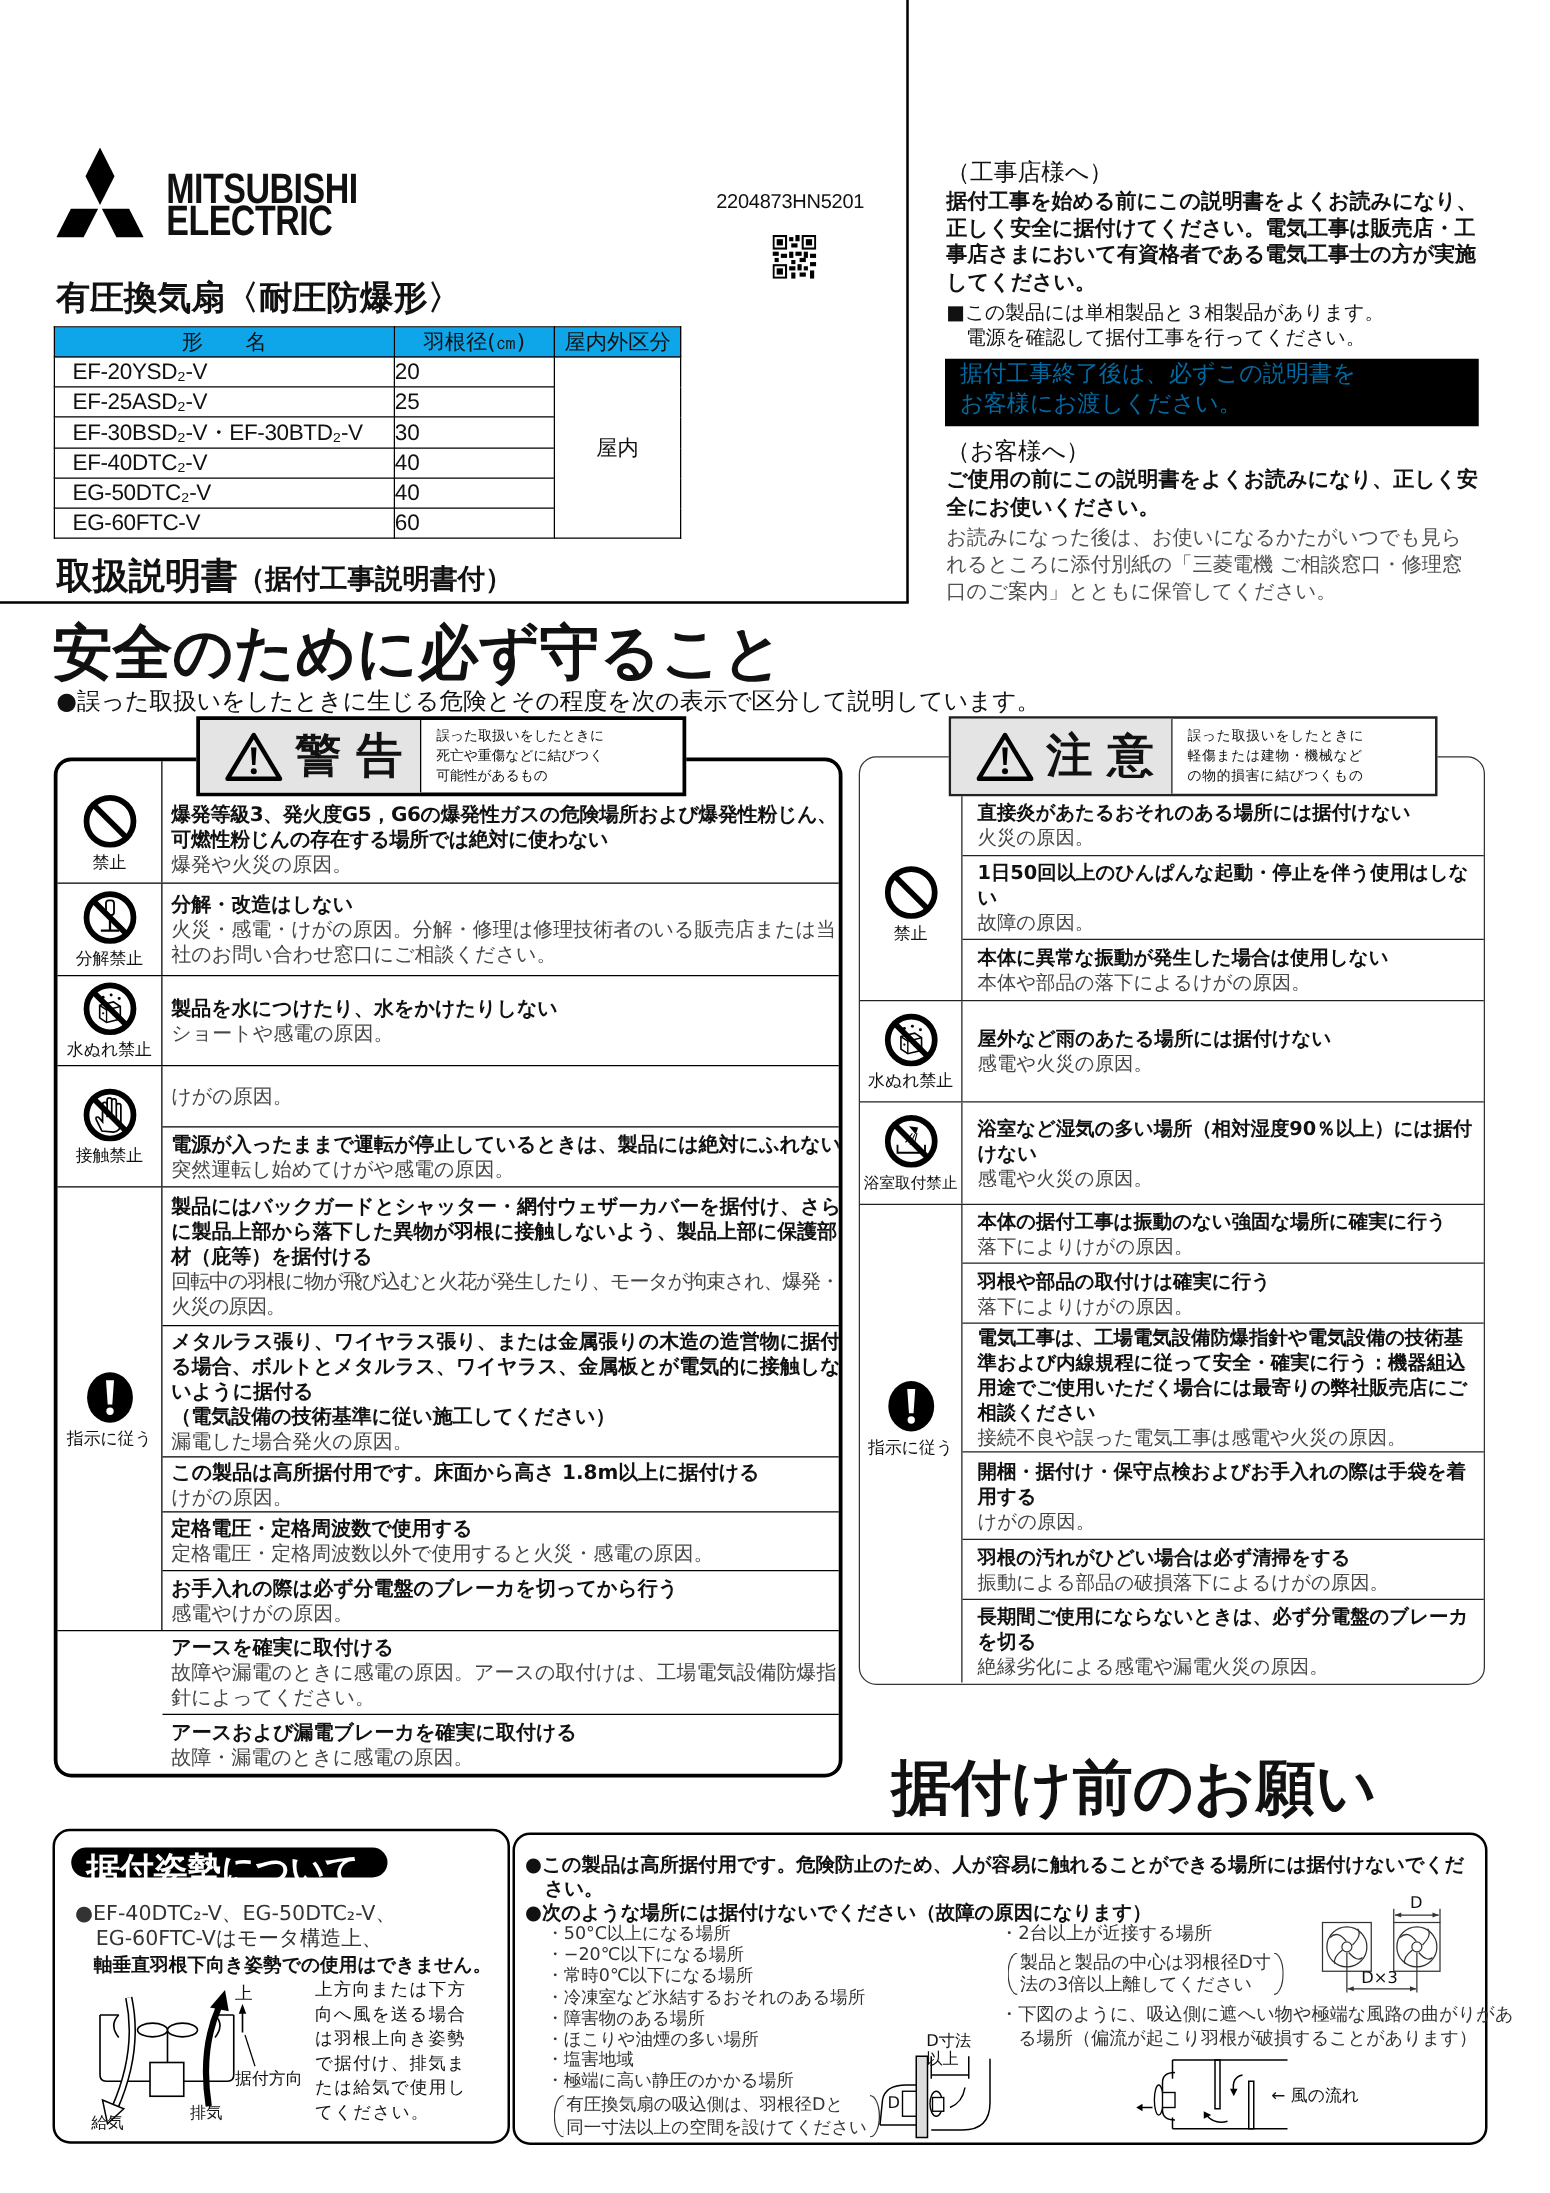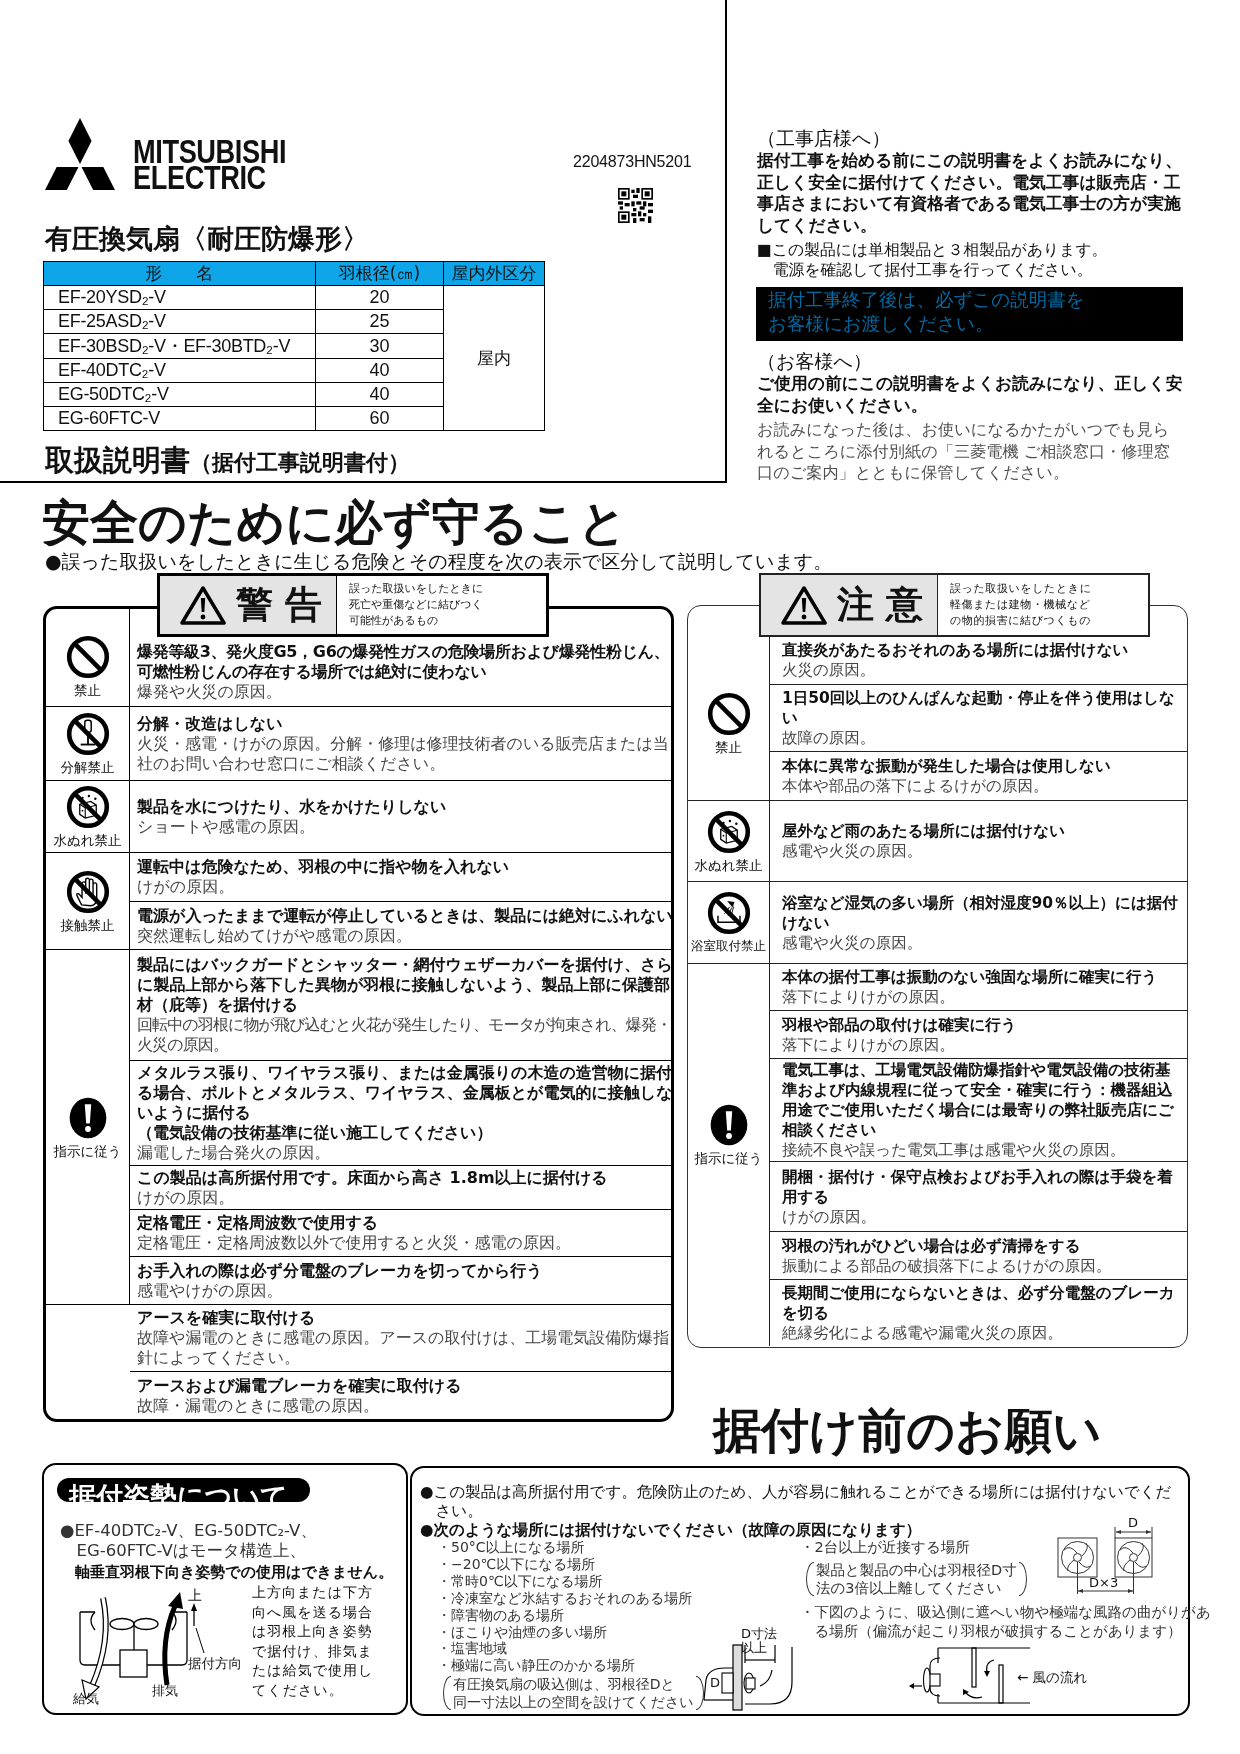--- a/index.html
+++ b/index.html
@@ -9,21 +9,21 @@
 .hline{position:absolute;background:#000}
 
 .brand{position:absolute;left:133px;top:138px;font-family:"Liberation Sans",sans-serif;font-weight:bold;font-size:34px;line-height:26px;letter-spacing:-0.5px;transform:scaleX(0.8);transform-origin:left top;white-space:pre}
 .doc-code{position:absolute;left:573px;top:153px;font-family:"Liberation Sans",sans-serif;font-size:16px;letter-spacing:-0.2px}
 .product-title{position:absolute;left:45px;top:222px;font-size:27px;font-weight:bold;line-height:34px;white-space:pre}
 .model-table{position:absolute;left:43px;top:261px;width:502px;border-collapse:collapse;font-family:"Liberation Sans",sans-serif;font-size:18px}
 .model-table th,.model-table td{border:1.5px solid #000;font-weight:normal;white-space:nowrap}
 .model-table th{background:#0ea5e9;height:23px;font-family:"DejaVu Sans",sans-serif;font-size:17px;text-align:center;padding:0}
 .model-table td{height:24px;padding:0}
 .model-table td.m{padding-left:14px;letter-spacing:-0.3px}
-.model-table td.d{text-align:center}
+.model-table td.d{text-align:left}
 .model-table td.l{text-align:center;font-family:"DejaVu Sans",sans-serif;font-size:17px}
 .manual-title{position:absolute;left:45px;top:441px;white-space:pre;font-weight:bold}
 .manual-title .mt-main{font-size:29px}
 .manual-title .mt-sub{font-size:22px}
 
 .ntc{position:absolute;left:757px;white-space:pre}
 .ntc-h{font-size:19px;line-height:24px}
 .ntc-b{font-size:16.8px;line-height:21.6px;font-weight:bold}
 .ntc-r{font-size:15.8px;line-height:20px}
 .ntc-g{font-size:16.2px;line-height:21.5px;color:#505050}
@@ -249,21 +249,20 @@
     <div class="icon-cell">
       <svg class="sym" viewBox="0 0 48 48">
           <path d="M17 38 L12 28 Q11 25 14 26 L17.5 30 L17.5 15 Q17.5 13 19.5 13 Q21.5 13 21.5 15 L21.5 26 L21.5 11 Q21.5 9 23.5 9 Q25.5 9 25.5 11 L25.5 26 L25.5 12 Q25.5 10 27.5 10 Q29.5 10 29.5 12 L29.5 27 L29.5 16 Q29.5 14 31.5 14 Q33.5 14 33.5 16 L33.5 31 Q33.5 38 27 39 Z" fill="#fff" stroke="#000" stroke-width="1.5"></path>
           <circle cx="24" cy="24" r="20.5" fill="none" stroke="#000" stroke-width="5"></circle>
           <line x1="10" y1="10" x2="38" y2="38" stroke="#000" stroke-width="5"></line>
         </svg>
       <span class="sym-label">接触禁止</span>
     </div>
     <div class="items">
       <div class="item" style="height:49px">
-        <div class="it">運転中は危険なため、羽根の中に指や物を入れない</div>
         <div class="dt">けがの原因。</div>
       </div>
       <div class="item">
         <div class="it">電源が入ったままで運転が停止しているときは、製品には絶対にふれない</div>
         <div class="dt">突然運転し始めてけがや感電の原因。</div>
       </div>
     </div>
   </div>
 
   <div class="grp" style="top:341px;height:355px">
@@ -496,21 +495,21 @@
   <line x1="194" y1="1626" x2="194" y2="1609" stroke="#000" stroke-width="1.3"></line>
   <polygon points="191,1611 197,1611 194,1603" fill="#000"></polygon>
   <line x1="196" y1="1628" x2="204" y2="1653" stroke="#000" stroke-width="1"></line>
 </svg>
 <span class="dlabel" style="left:188px;top:1588px;font-size:14px">上</span>
 <span class="dlabel" style="left:188px;top:1656px;font-size:13.5px">据付方向</span>
 <span class="dlabel" style="left:73px;top:1692px">給気</span>
 <span class="dlabel" style="left:152px;top:1684px">排気</span>
 
 <div class="bbox" style="left:410px;top:1466px;width:780px;height:250px"></div>
-<div class="btxt" style="left:420px;top:1483px;font-size:15.5px;line-height:19px;font-weight:normal">●この製品は高所据付用です。危険防止のため、人が容易に触れることができる場所には据付けないでくだ
+<div class="btxt" style="left:420px;top:1483px;font-size:15.5px;line-height:19px;font-weight:bold">●この製品は高所据付用です。危険防止のため、人が容易に触れることができる場所には据付けないでくだ
 　さい。</div>
 <div class="btxt" style="left:420px;top:1521px;font-size:15.5px;line-height:19px;font-weight:bold">●次のような場所には据付けないでください（故障の原因になります）</div>
 <div class="btxt" style="left:437px;top:1539px;font-size:14px;line-height:16.9px;color:#333">・50°C以上になる場所
 ・−20℃以下になる場所
 ・常時0℃以下になる場所
 ・冷凍室など氷結するおそれのある場所
 ・障害物のある場所
 ・ほこりや油煙の多い場所
 ・塩害地域
 ・極端に高い静圧のかかる場所</div>

